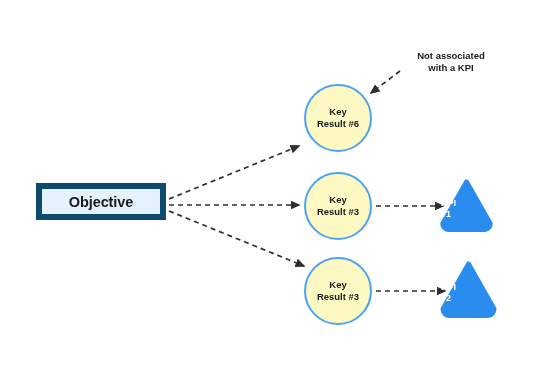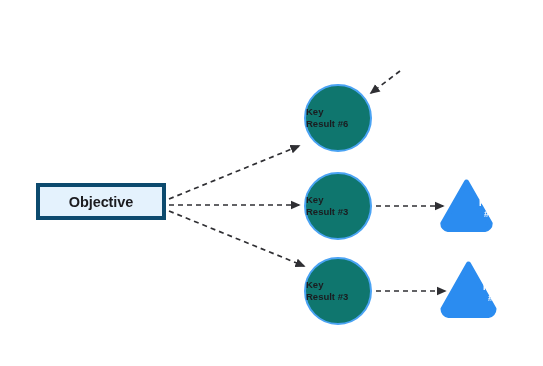--- a/index.html
+++ b/index.html
@@ -29,43 +29,44 @@
 
   
   .objective-node {
     position: absolute;
     left: 36px;
     top: 183px;
     width: 130px;
     height: 37px;
     box-sizing: border-box;
     background: #e4f2fd;
-    border: 4px solid #0c4a6e;
+    border: 6px solid #0c4a6e;
     display: flex;
     align-items: center;
     justify-content: center;
   }
   .objective-label {
     font-size: 14.5px;
     font-weight: 700;
     color: #1b1b1f;
     letter-spacing: -0.1px;
   }
 
   
   .kr-node {
     position: absolute;
     width: 68px;
     height: 68px;
     box-sizing: border-box;
     border-radius: 50%;
-    background: #0f766e;
+    background: #fef9c3;
     border: 2px solid #4aa3f3;
     display: flex;
     flex-direction: column;
+    align-items: center;
     justify-content: center;
   }
   .kr-line {
     font-size: 9.5px;
     font-weight: 700;
     color: #1b1b1f;
     line-height: 1.22;
     white-space: nowrap;
   }
   #kr-1 { left: 304px; top: 84px; }
@@ -75,21 +76,21 @@
   
   .kpi-node {
     position: absolute;
     display: block;
   }
   .kpi-node svg { display: block; overflow: visible; }
   .kpi-text {
     position: absolute;
     left: 1px;
     width: 100%;
-    text-align: right;
+    text-align: left;
     pointer-events: none;
   }
   .kpi-line {
     font-size: 9px;
     font-weight: 700;
     color: #ffffff;
     line-height: 1.2;
     display: block;
   }
   #kpi-1 { left: 440px; top: 179px; width: 53px; height: 51px; }
@@ -171,14 +172,18 @@
   <div class="kpi-node" id="kpi-2">
     <svg width="57" height="55" viewBox="0 0 57 55">
       <path d="M28.5 3 L54 48 A6.5 6.5 0 0 1 48.4 54.5 L8.6 54.5 A6.5 6.5 0 0 1 3 48 Z" fill="#2b8cf0" stroke="#2b8cf0" stroke-width="5" stroke-linejoin="round"></path>
     </svg>
     <span class="kpi-text">
       <span class="kpi-line">KPI</span>
       <span class="kpi-line">#2</span>
     </span>
   </div>
 
+  <div class="annotation">
+    <span class="annotation-line">Not associated</span>
+    <span class="annotation-line">with a KPI</span>
+  </div>
 
 </div>
 
 </body></html>

